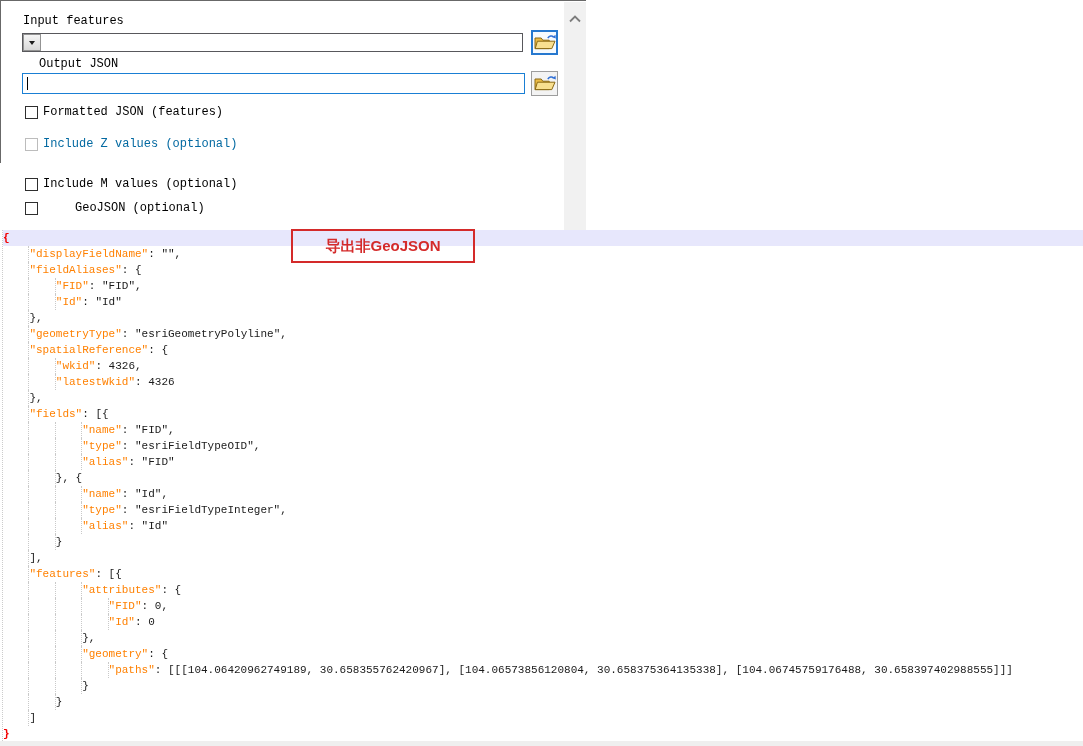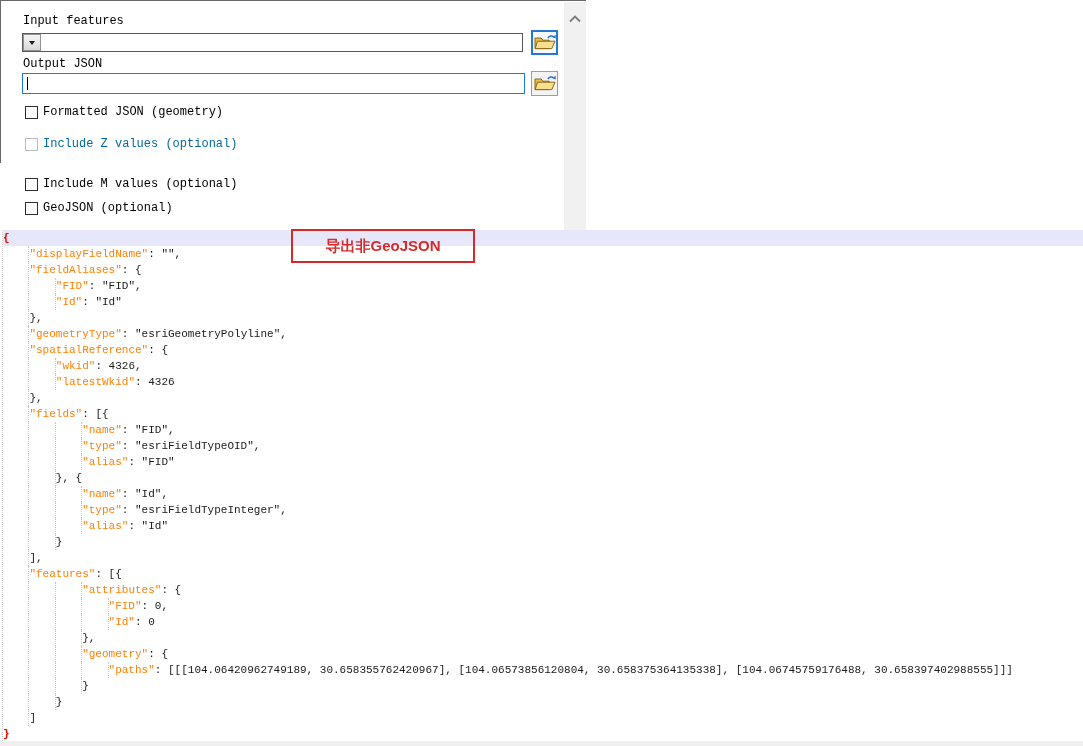--- a/index.html
+++ b/index.html
@@ -70,48 +70,48 @@
 
     <div class="browse focused" style="left:530px;top:29px;">
       <svg width="22" height="17" viewBox="0 0 22 17">
         <path d="M1 4 h6.2 l1.6 2.2 H15.2 V14.6 H1 Z" fill="#edbd45" stroke="#8a6914" stroke-width="1"></path>
         <path d="M3.4 7.2 H21 L17.8 14.6 H1.2 Z" fill="#f8df8f" stroke="#8a6914" stroke-width="1"></path>
         <path d="M13.8 4.2 c1.6 -2.4 4 -2.8 5.8 -1.4" fill="none" stroke="#2f6fd6" stroke-width="1.5"></path>
         <path d="M21.5 0.8 l0.3 3.8 -3.4 -1.4 z" fill="#2f6fd6"></path>
       </svg>
     </div>
 
-    <div class="dlg-label" style="left:22px;top:56px;">Output JSON</div>
+    <div class="dlg-label" style="left:38px;top:56px;">Output JSON</div>
 
     <div class="txtbox">
       <div class="caret"></div>
     </div>
 
     <div class="browse" style="left:530px;top:70px;">
       <svg width="22" height="17" viewBox="0 0 22 17">
         <path d="M1 4 h6.2 l1.6 2.2 H15.2 V14.6 H1 Z" fill="#edbd45" stroke="#8a6914" stroke-width="1"></path>
         <path d="M3.4 7.2 H21 L17.8 14.6 H1.2 Z" fill="#f8df8f" stroke="#8a6914" stroke-width="1"></path>
         <path d="M13.8 4.2 c1.6 -2.4 4 -2.8 5.8 -1.4" fill="none" stroke="#2f6fd6" stroke-width="1.5"></path>
         <path d="M21.5 0.8 l0.3 3.8 -3.4 -1.4 z" fill="#2f6fd6"></path>
       </svg>
     </div>
 
     <div class="cbrow" style="top:104px;">
       <span class="cbbox"></span>
-      <span class="cblabel">Formatted JSON (geometry)</span>
+      <span class="cblabel">Formatted JSON (features)</span>
     </div>
     <div class="cbrow disabled" style="top:136px;">
       <span class="cbbox"></span>
       <span class="cblabel">Include Z values (optional)</span>
     </div>
     <div class="cbrow" style="top:176px;">
       <span class="cbbox"></span>
       <span class="cblabel">Include M values (optional)</span>
     </div>
-    <div class="cbrow" style="top:200px;">
+    <div class="cbrow" style="top:200px;gap:32px;">
       <span class="cbbox"></span>
       <span class="cblabel">GeoJSON (optional)</span>
     </div>
 
     <div class="scrollstrip">
       <svg class="chev" width="12" height="8" viewBox="0 0 12 8">
         <polyline points="1,6.5 6,1.5 11,6.5" fill="none" stroke="#7c7c7c" stroke-width="1.8"></polyline>
       </svg>
     </div>
   </div>

